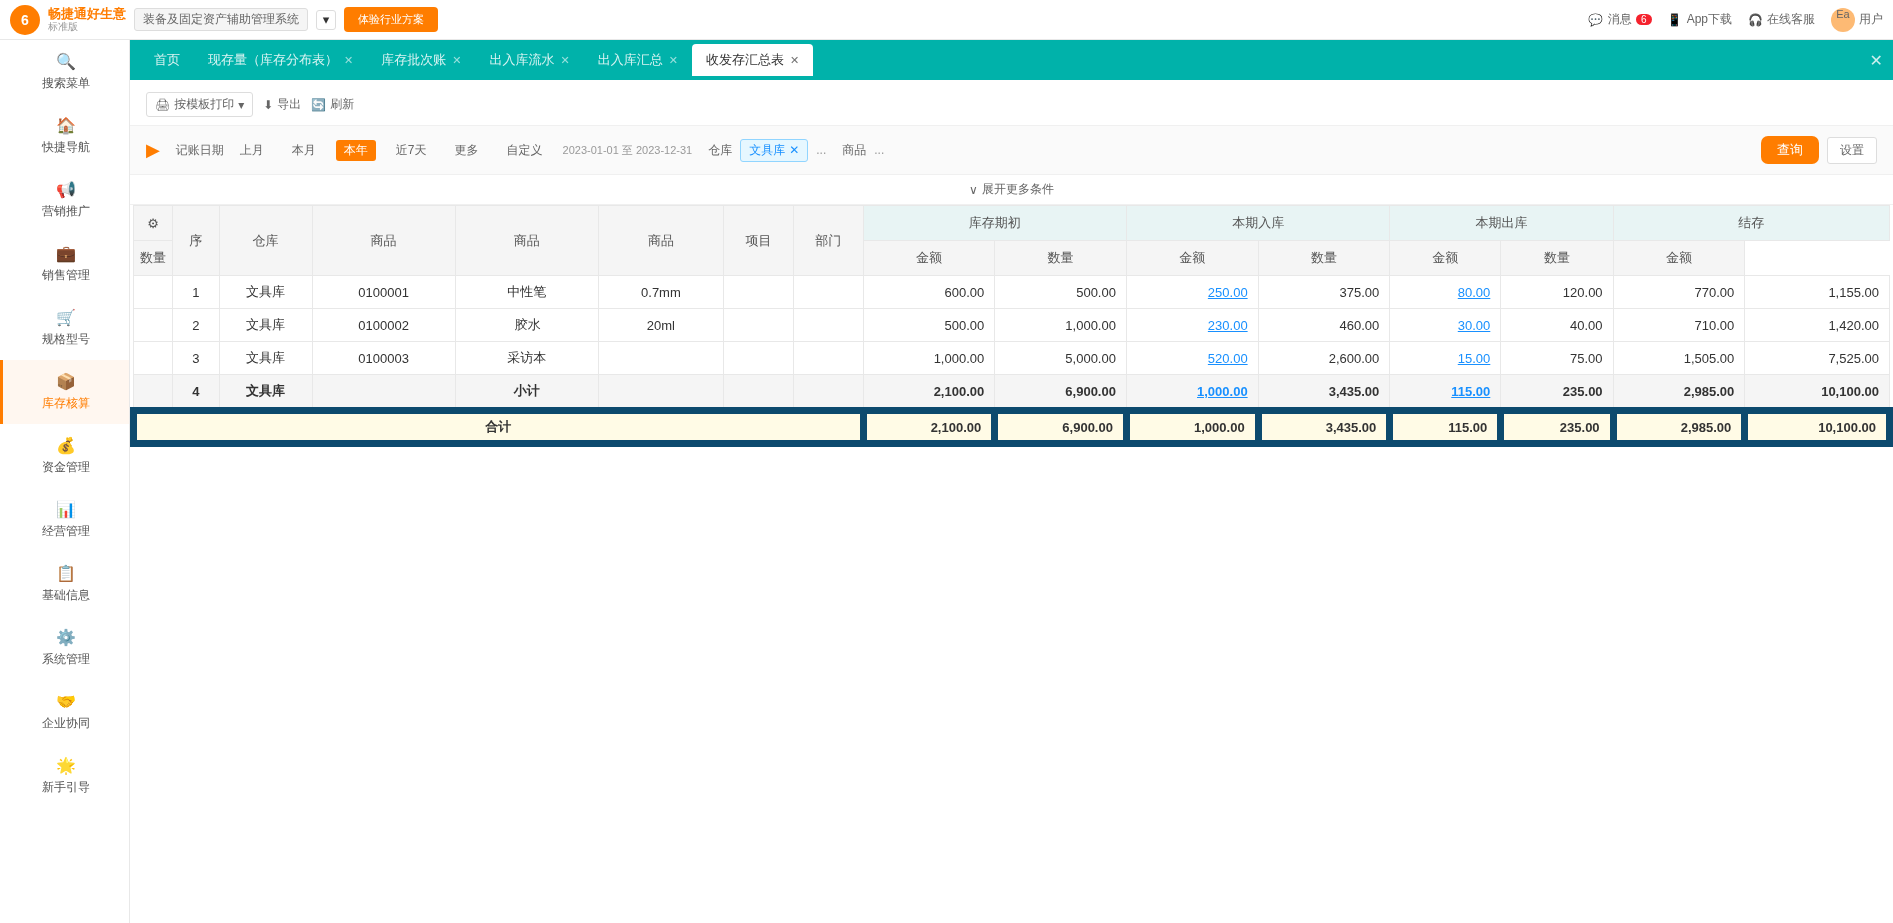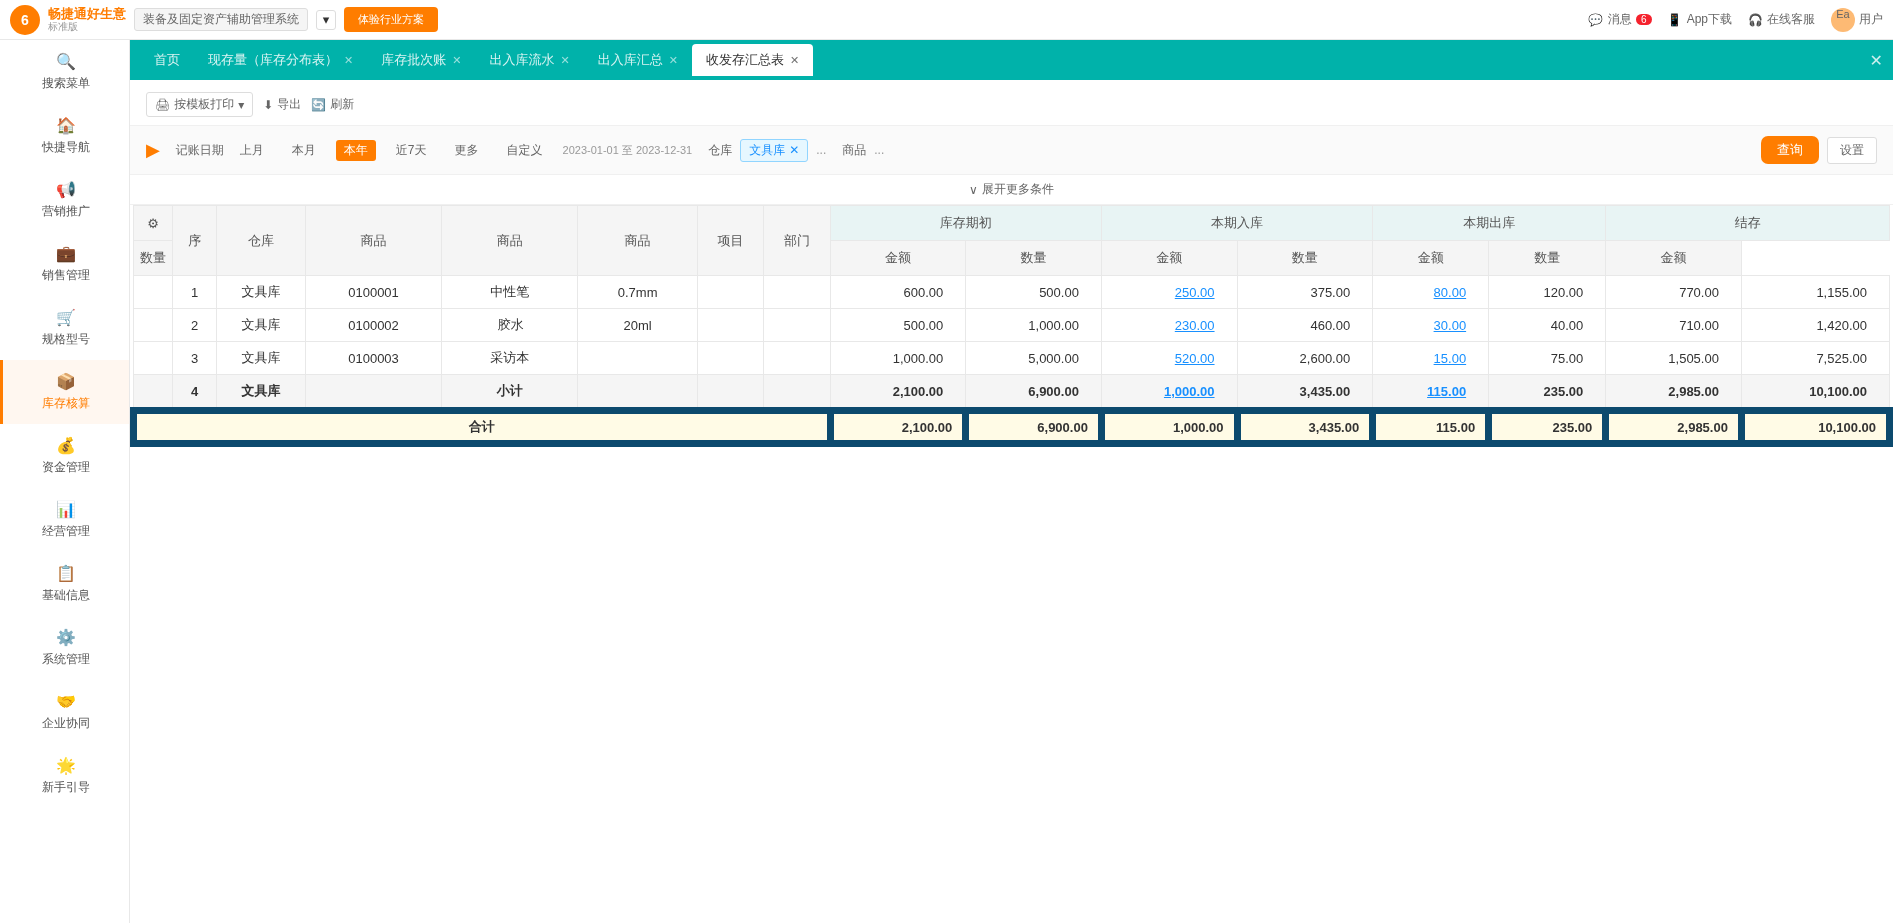--- a/index.html
+++ b/index.html
@@ -68,21 +68,21 @@
 
     
     .table-container { flex: 1; overflow: auto; }
     table { width: 100%; border-collapse: collapse; font-size: 13px; }
     thead tr { background: #f5f5f5; }
     thead th { padding: 8px 6px; text-align: center; border: 1px solid #e8e8e8; font-weight: normal; color: #555; white-space: nowrap; }
     thead th.group { background: #e8f4f4; }
     tbody tr { background: #fff; }
     tbody tr.subtotal { background: #f5f5f5; font-weight: bold; }
     tbody td { padding: 7px 6px; text-align: center; border: 1px solid #e8e8e8; color: #333; white-space: nowrap; }
-    tbody td.num { text-align: right; padding-right: 22px; }
+    tbody td.num { text-align: right; padding-right: 10px; }
     tbody td.link { color: #1890ff; text-decoration: underline; cursor: pointer; }
     .settings-col { width: 30px; }
     tfoot tr { background: #fffbe6; }
     tfoot td { padding: 4px 6px; font-weight: bold; border: 7px solid #0c4a6e; text-align: center; }
     tfoot td.num { text-align: right; padding-right: 10px; }
   </style>
 </head>
 <body>
 
 <div class="top-bar">

